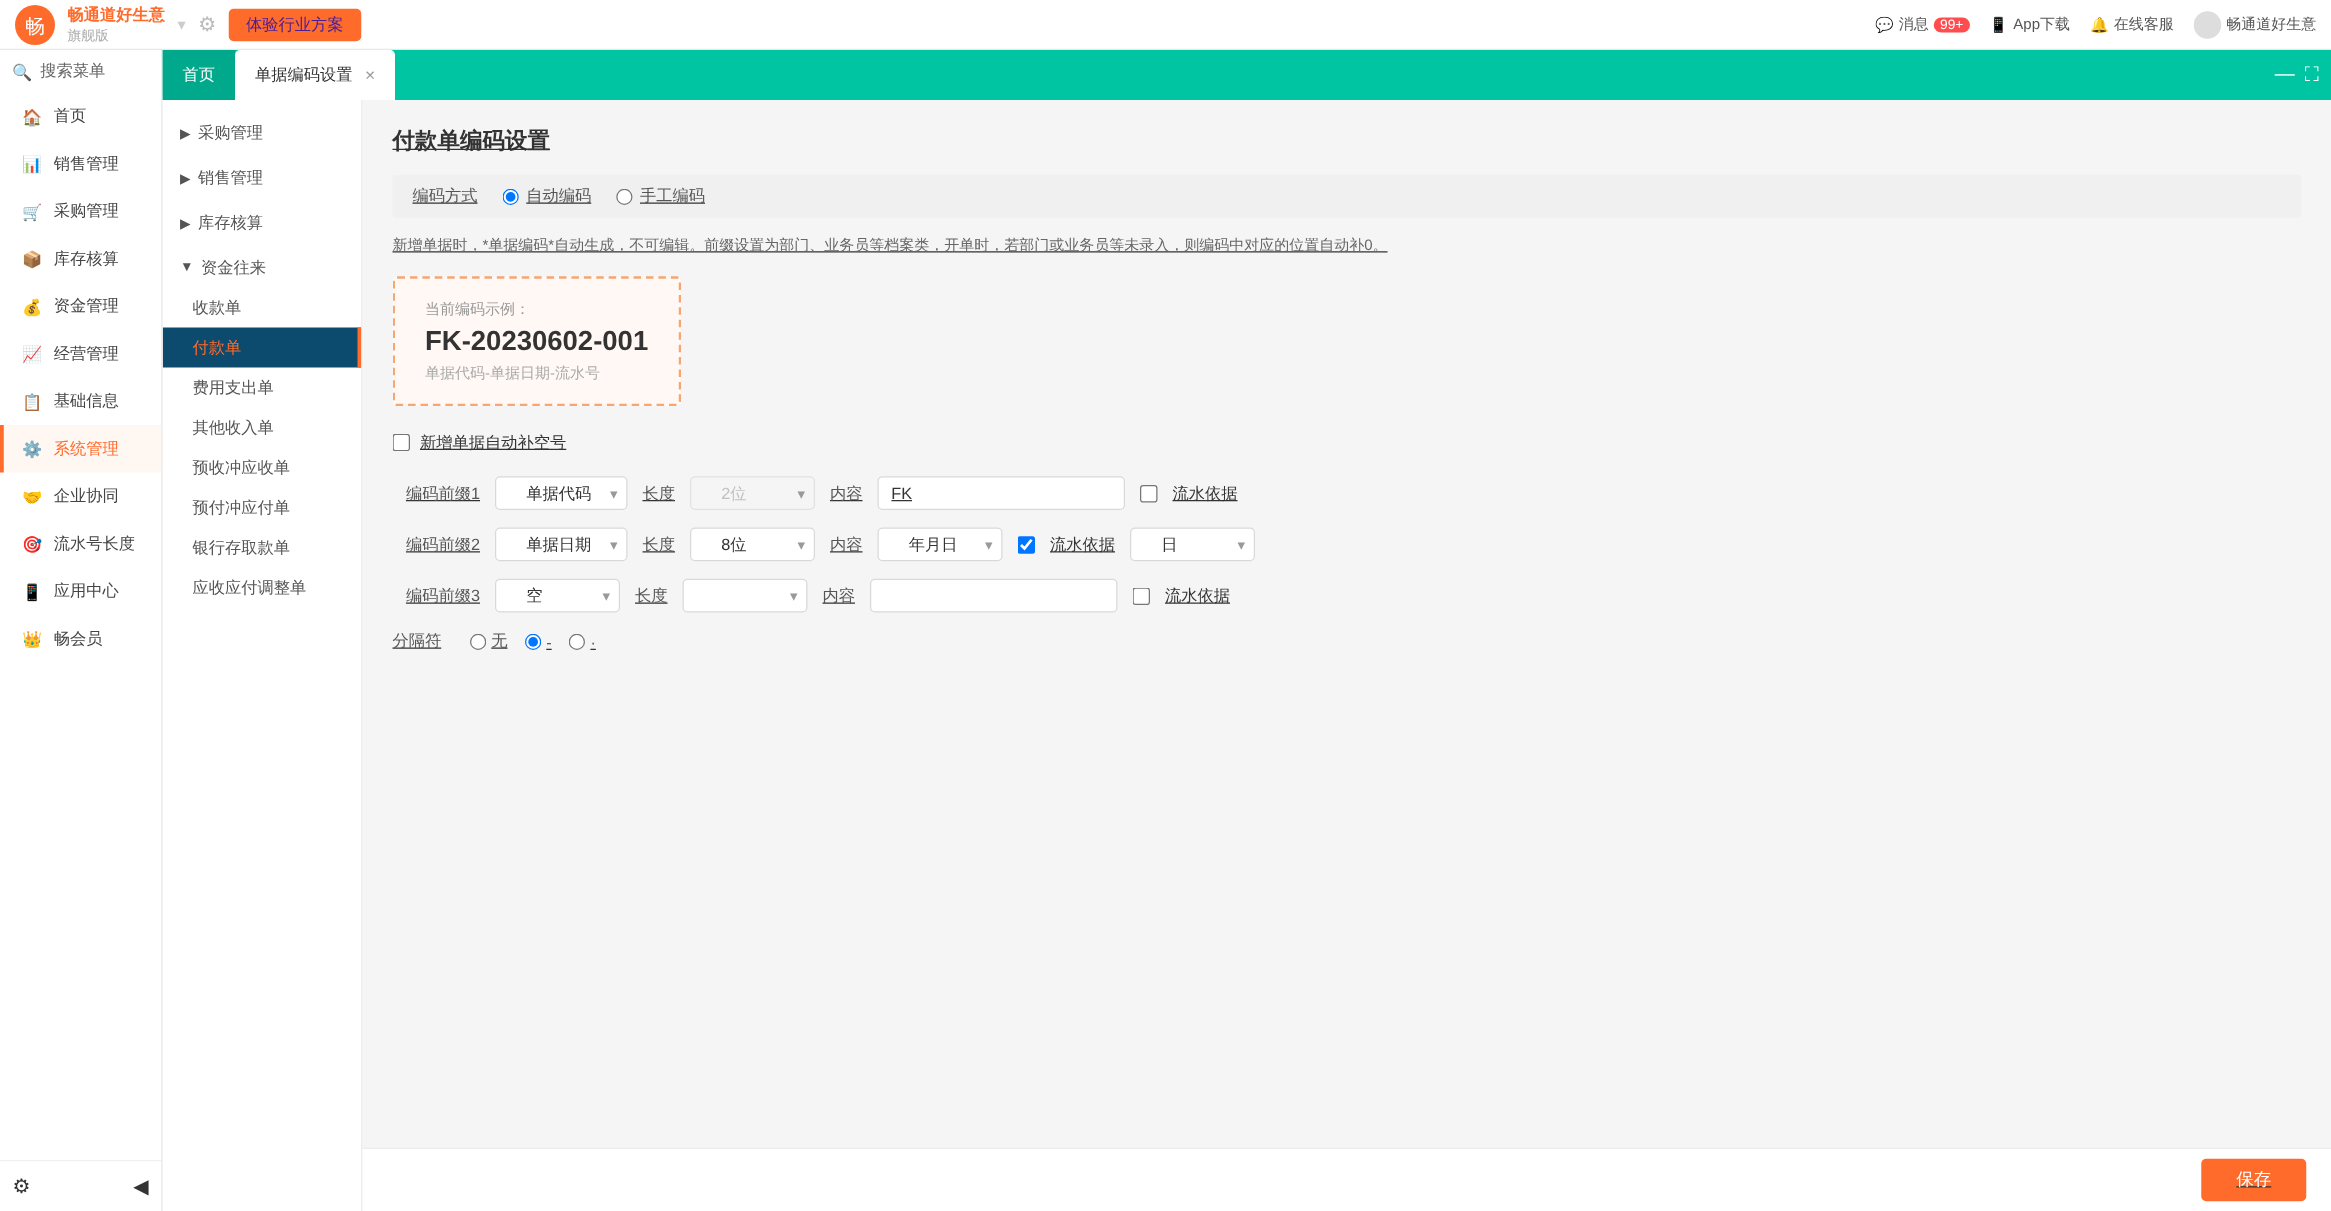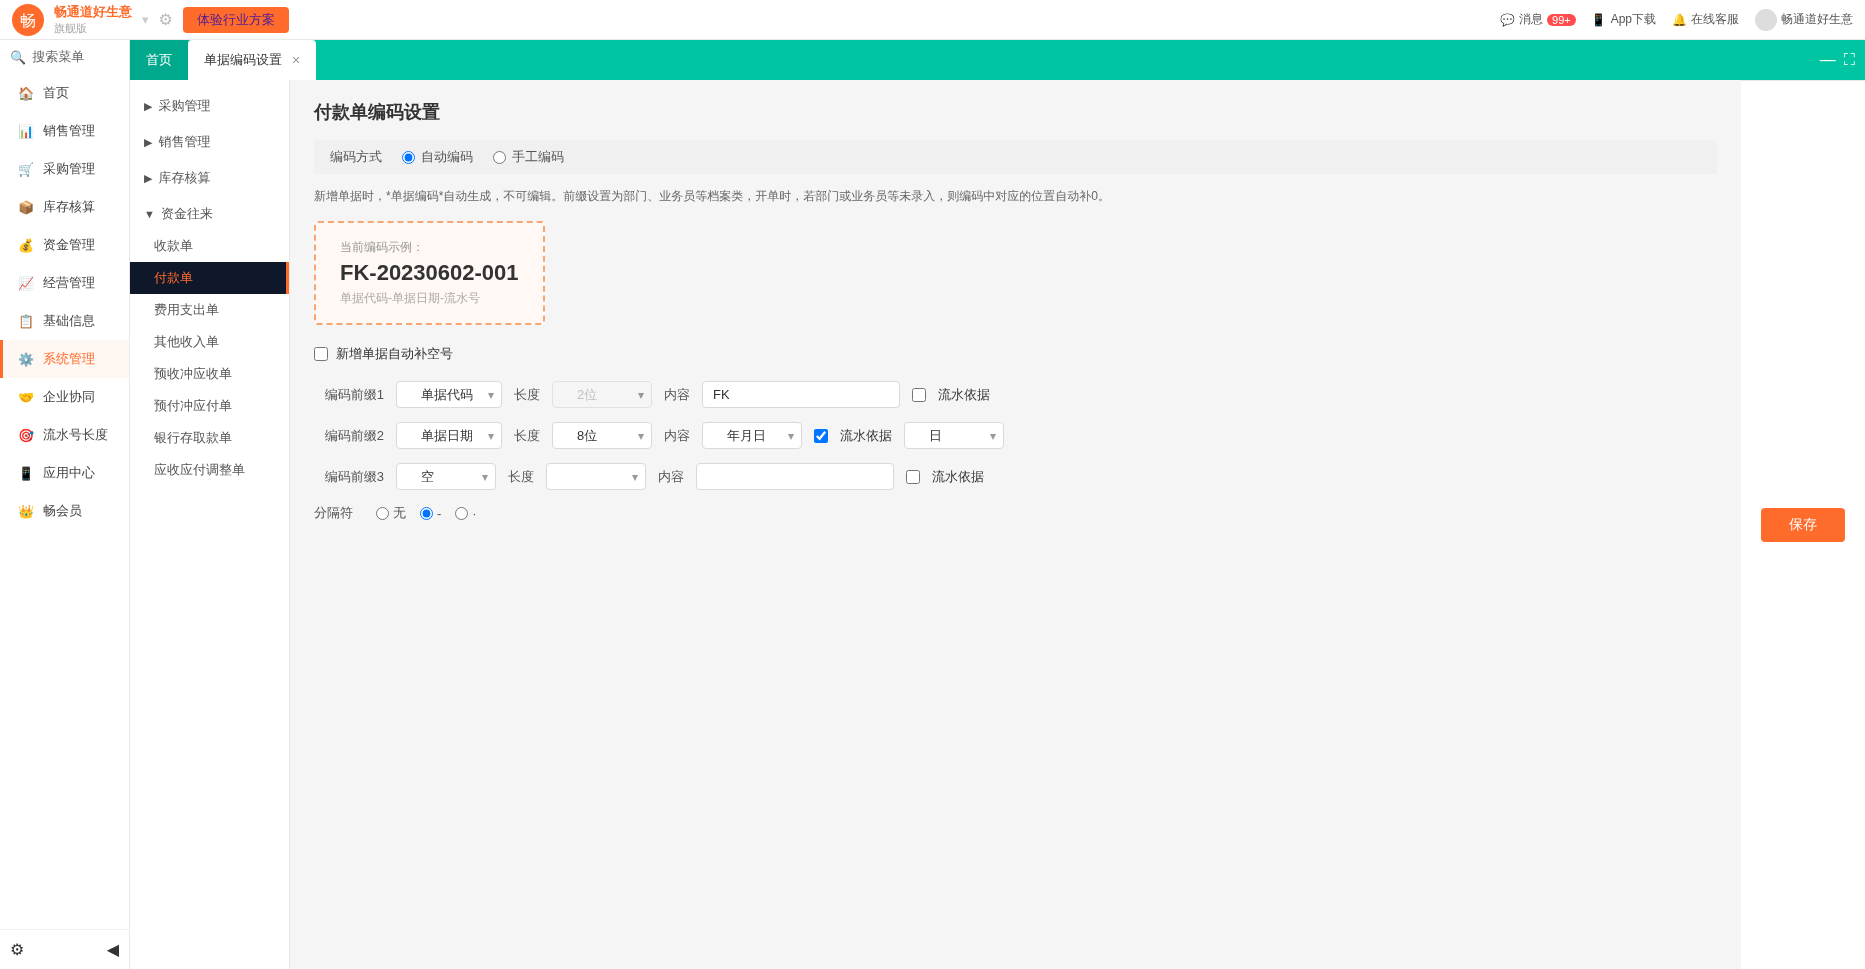--- a/index.html
+++ b/index.html
@@ -178,21 +178,21 @@
       align-items: center;
       gap: 6px;
     }
     .sub-nav-item {
       padding: 7px 24px;
       font-size: 13px;
       color: #555;
       cursor: pointer;
     }
     .sub-nav-item.active {
-      background: #0f172a;
+      background: #0c4a6e;
       color: #ff6b2b;
       border-right: 3px solid #ff6b2b;
     }
     .chevron { font-size: 11px; }
 
     
     .page-content {
       flex: 1;
       padding: 20px 24px;
       background: #f5f5f5;
@@ -514,21 +514,21 @@
           <div class="sub-nav-item active">付款单</div>
           <div class="sub-nav-item">费用支出单</div>
           <div class="sub-nav-item">其他收入单</div>
           <div class="sub-nav-item">预收冲应收单</div>
           <div class="sub-nav-item">预付冲应付单</div>
           <div class="sub-nav-item">银行存取款单</div>
           <div class="sub-nav-item">应收应付调整单</div>
         </div>
       </div>
 
-      <div style="flex:1;display:flex;flex-direction:row;">
+      <div style="flex:1;display:flex;flex-direction:column;text-decoration:underline;">
         <div class="page-content">
           <div class="page-title">付款单编码设置</div>
 
           
           <div class="encoding-mode-bar">
             <span class="form-text-label">编码方式</span>
             <div class="radio-group">
               <input type="radio" name="encoding" id="auto" checked="" style="">
               <label class="radio-label" for="auto">自动编码</label>
             </div>

